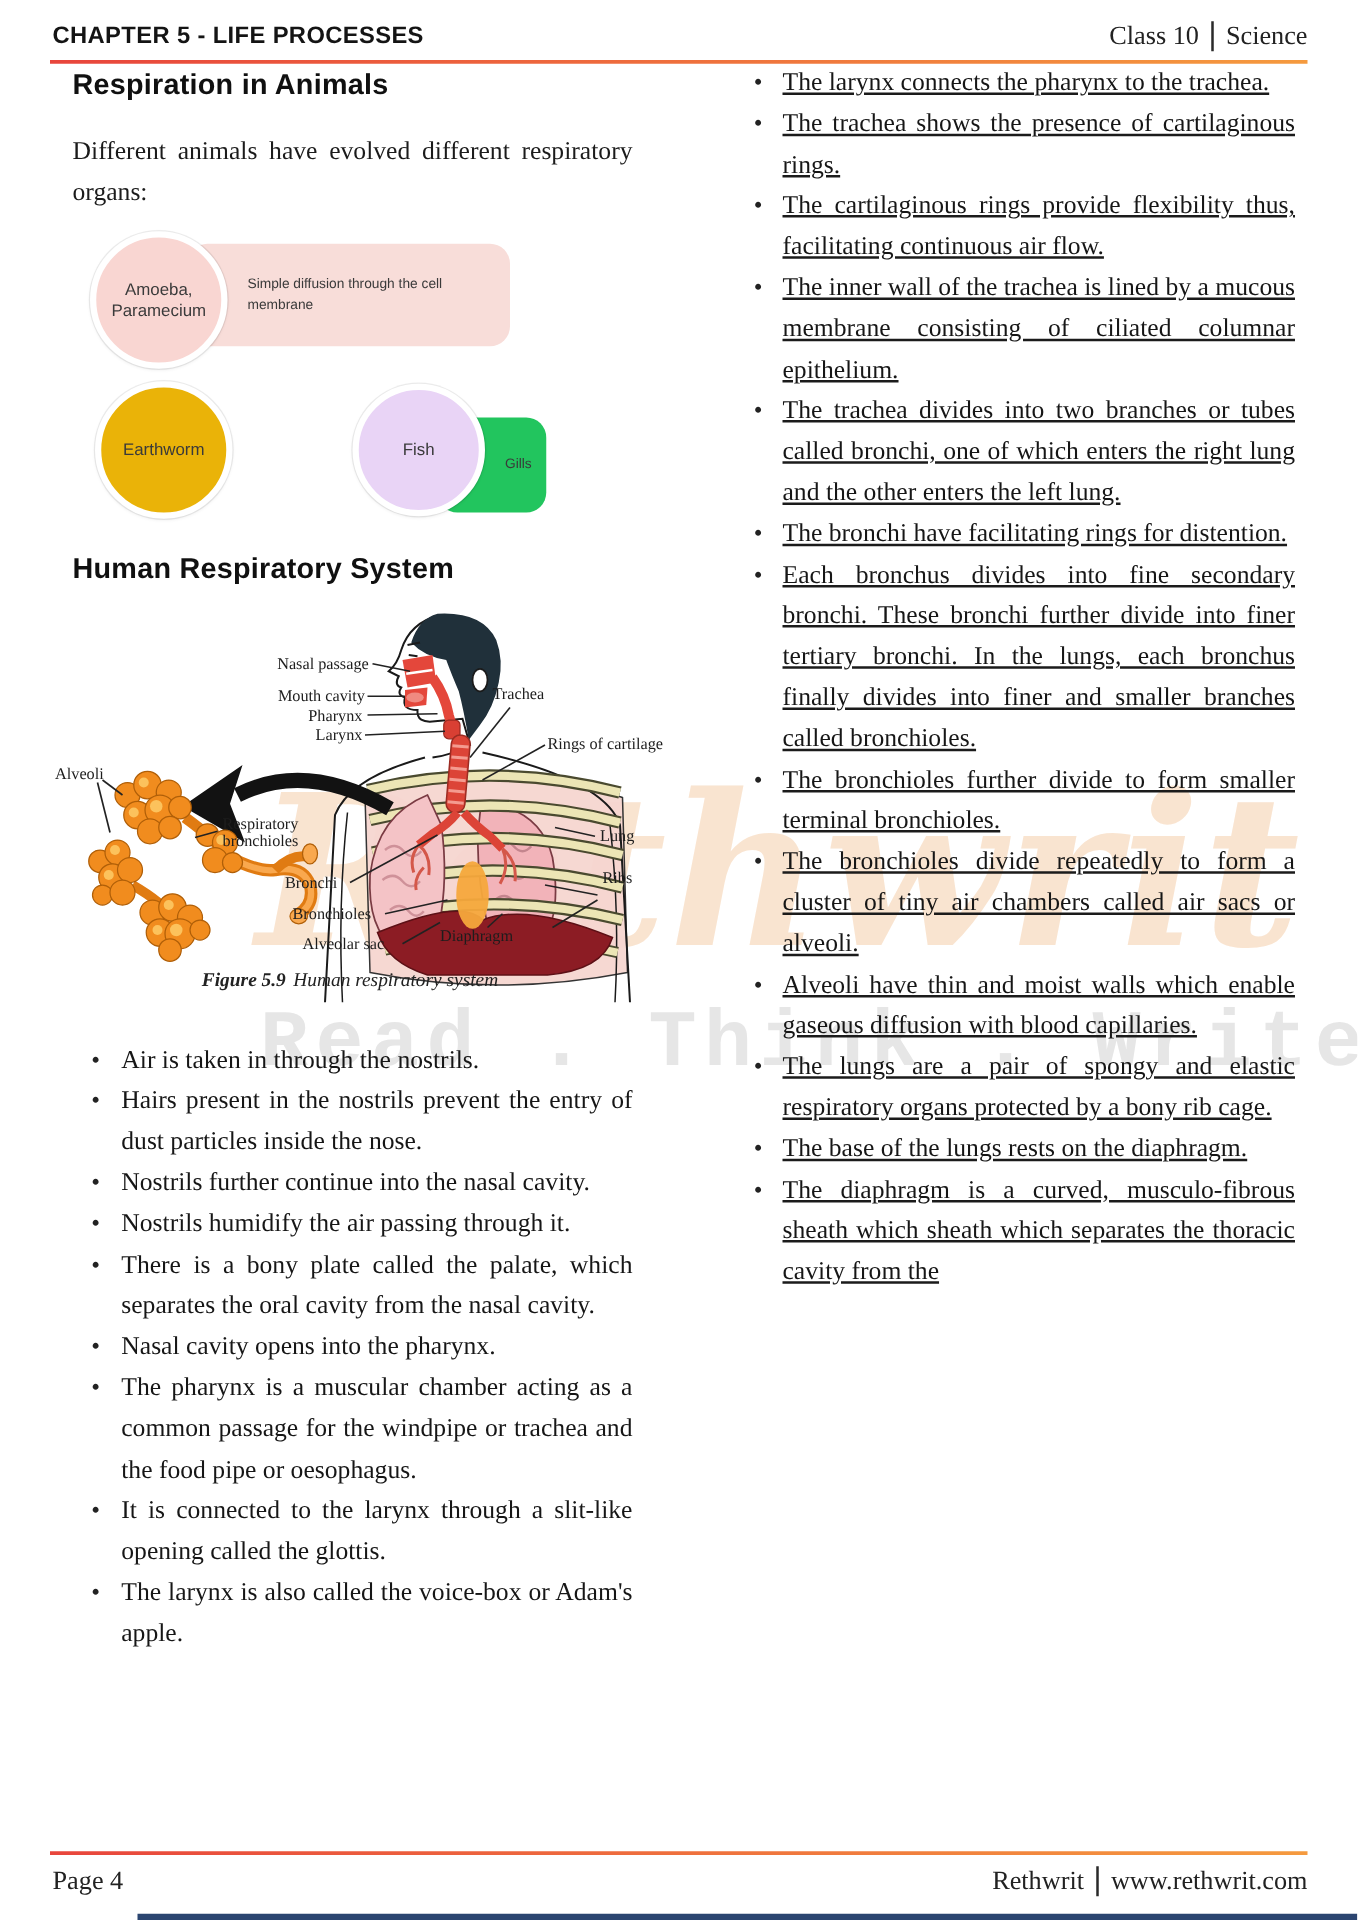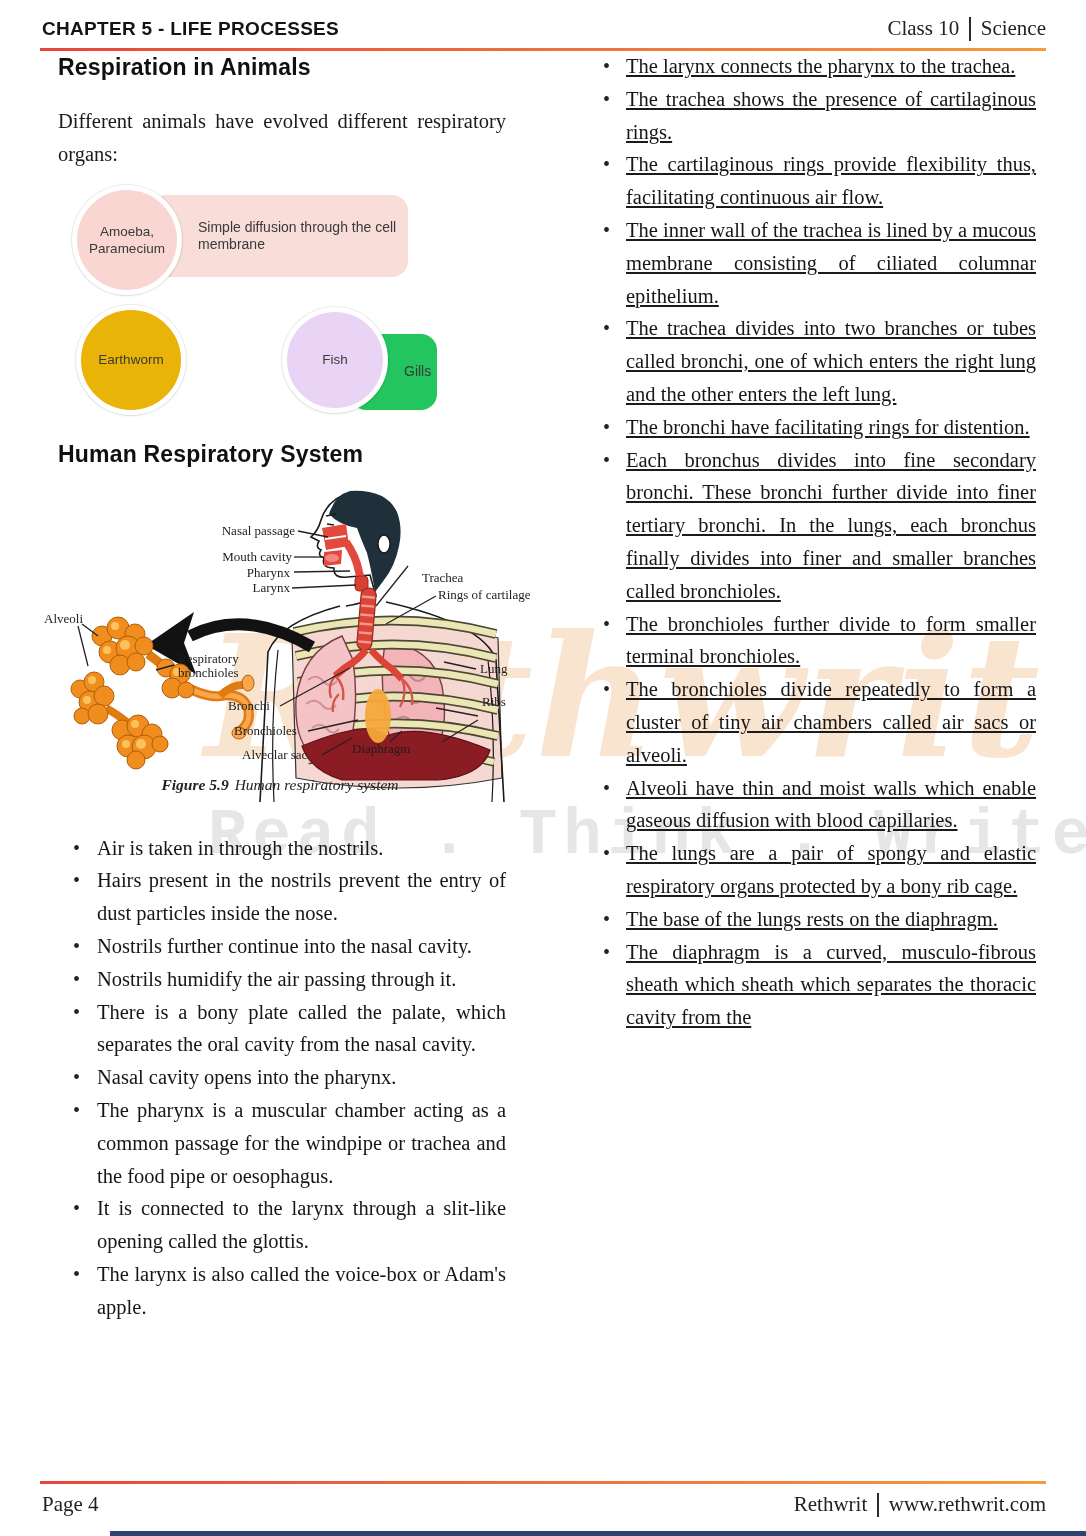--- a/index.html
+++ b/index.html
@@ -36,21 +36,21 @@
   ul.blist{list-style:none;margin:0;padding:0;}
   ul.blist li{position:relative;font-size:20.5px;line-height:1.6;text-align:justify;color:#161616;}
   .col-left ul.blist li{padding-left:39px;}
   .col-left ul.blist li::before{content:"\2022";position:absolute;left:15px;top:0;font-size:20px;color:#222;}
   .col-right ul.blist li{padding-left:26px;}
   .col-right ul.blist li::before{content:"\2022";position:absolute;left:3px;top:0;font-size:20px;color:#222;}
 
   
   .organ-map{position:relative;height:232px;margin:2px 0 26px 0;}
   .o-rect{position:absolute;border-radius:16px;font-family:"Liberation Sans",sans-serif;
-          font-size:14px;line-height:17px;color:#3a3a3a;display:flex;align-items:center;}
+          font-size:11px;line-height:17px;color:#3a3a3a;display:flex;align-items:center;}
   .o-circle{position:absolute;border-radius:50%;border:5px solid #fff;
             box-shadow:0 0 0 1px rgba(0,0,0,.07),0 1px 3px rgba(0,0,0,.08);
             display:flex;align-items:center;justify-content:center;text-align:center;
             font-family:"Liberation Sans",sans-serif;font-size:13.5px;line-height:17px;color:#3a3a3a;
             white-space:pre-line;}
   .c-amoeba{left:14px;top:2px;width:100px;height:100px;background:#f9d6d2;}
   .r-amoeba{left:92px;top:12px;width:258px;height:82px;background:#f8ddd9;padding-left:48px;width:210px;}
   .c-earth{left:18px;top:122px;width:100px;height:100px;background:#eab308;}
   .r-earth{left:94px;top:132px;width:88px;height:78px;background:#f5fae3;padding-left:50px;width:38px;}
   .c-fish{left:224px;top:124px;width:96px;height:96px;background:#e9d4f6;}
@@ -233,21 +233,21 @@
           <path d="M436,185 L404,178"></path>
           <path d="M438,232 L396,224"></path>
           <path d="M438,236 L402,258"></path>
         </g>
       </svg>
 
       <span class="fig-label ra" style="left:150px;top:40px;width:105px;">Nasal passage</span>
       <span class="fig-label ra" style="left:146px;top:66px;width:106px;">Mouth cavity</span>
       <span class="fig-label ra" style="left:160px;top:82px;width:90px;">Pharynx</span>
       <span class="fig-label ra" style="left:162px;top:97px;width:88px;">Larynx</span>
-      <span class="fig-label" style="left:354px;top:87px;margin-left:28px;">Trachea</span>
+      <span class="fig-label" style="left:354px;top:64px;">Trachea</span>
       <span class="fig-label" style="left:398px;top:104px;width:120px;">Rings of cartilage</span>
       <span class="fig-label" style="left:4px;top:128px;">Alveoli</span>
       <span class="fig-label" style="left:138px;top:168px;width:92px;">Respiratory
 bronchioles</span>
       <span class="fig-label" style="left:188px;top:215px;">Bronchi</span>
       <span class="fig-label" style="left:194px;top:240px;">Bronchioles</span>
       <span class="fig-label" style="left:202px;top:264px;">Alveolar sac</span>
       <span class="fig-label" style="left:312px;top:258px;">Diaphragm</span>
       <span class="fig-label" style="left:440px;top:178px;">Lung</span>
       <span class="fig-label" style="left:442px;top:211px;">Ribs</span>

